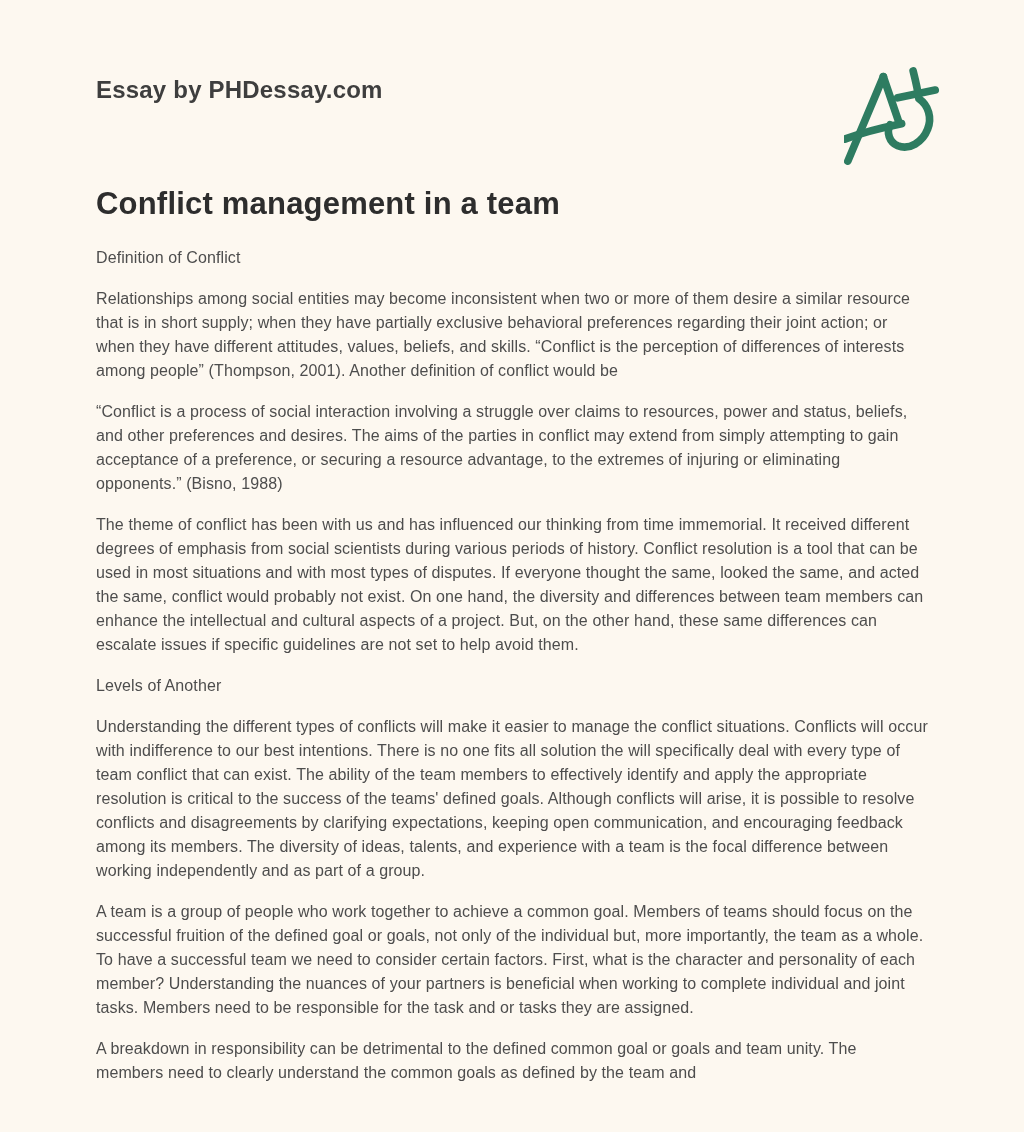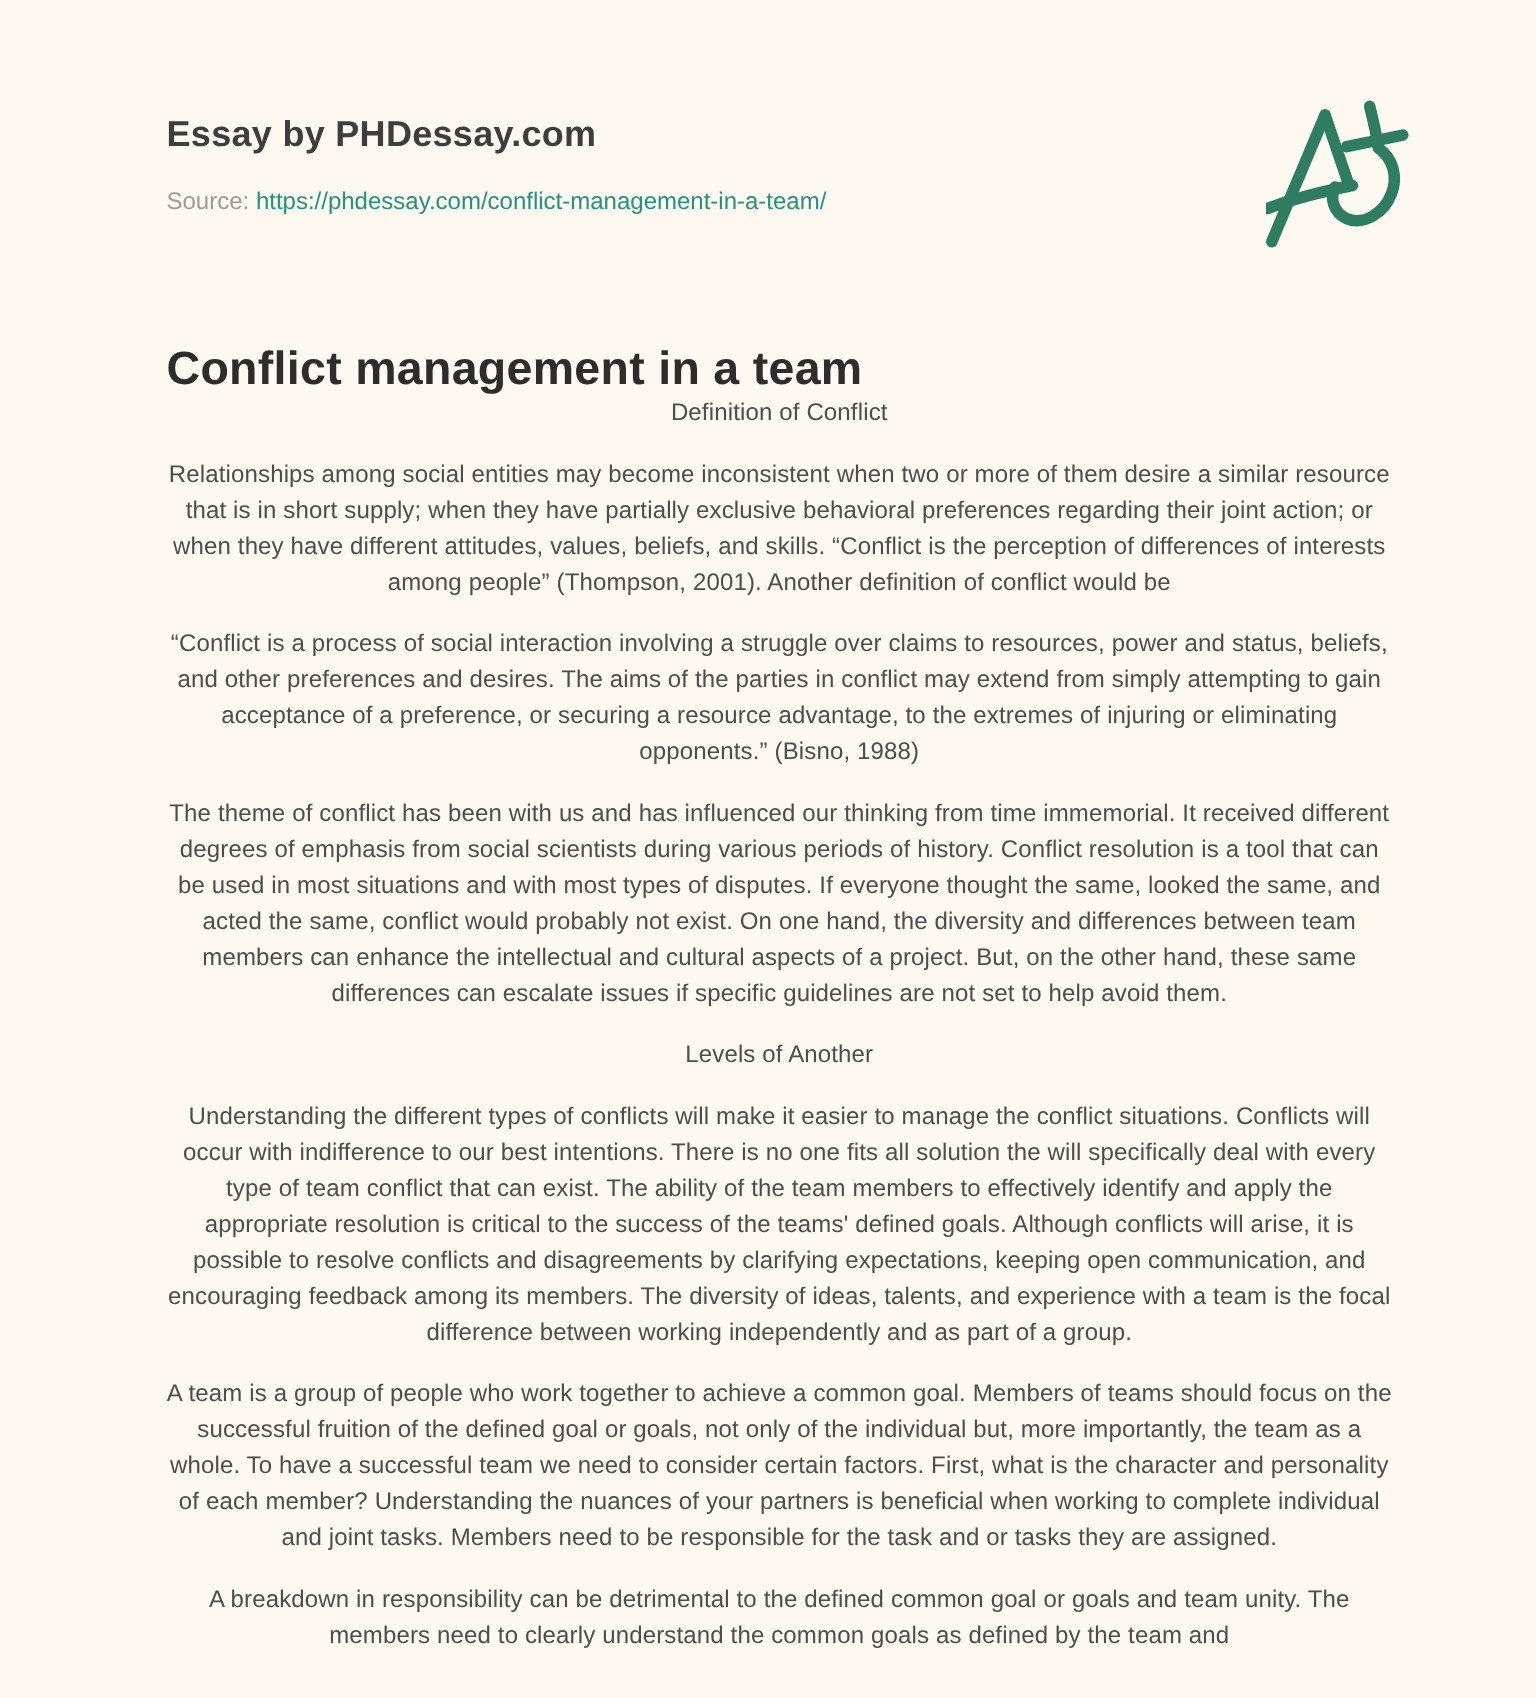--- a/index.html
+++ b/index.html
@@ -7,21 +7,20 @@
     padding: 0;
   }
   .page {
     position: relative;
     width: 1024px;
     height: 1132px;
     background: #fdf8f0;
     overflow: hidden;
     font-family: "Liberation Sans", sans-serif;
     box-sizing: border-box;
-    padding-left: 15px;
   }
   .content {
     padding: 76px 96px 0 96px;
   }
   .header-title {
     margin: 0;
     font-size: 24px;
     line-height: 28px;
     font-weight: 700;
     color: #3e3e3e;
@@ -54,21 +53,21 @@
   }
   .section-heading,
   .paragraph {
     margin: 0 0 17px 0;
     font-size: 16px;
     line-height: 24px;
     color: #4d4d4d;
     letter-spacing: 0.1px;
   }
   .article-body {
-    text-align: center;
+    margin-top: 24px;
   }
 </style>
 </head>
 <body>
 
 <div class="page">
 
   <span class="logo">
     <svg viewBox="0 0 100 104" width="96" height="100" xmlns="http://www.w3.org/2000/svg">
       <g fill="none" stroke="#2e7c61" stroke-width="8" stroke-linecap="round" stroke-linejoin="round">
@@ -78,22 +77,20 @@
         <path d="M 56 33 L 95 25"></path>
         <path d="M 72 5 C 75 17 77 26 78 34 C 88 41 92 54 87 66 C 82 79 68 88 56 83 C 47 79 44 69 48 61"></path>
       </g>
     </svg>
   </span>
 
   <div class="content">
 
     <h1 class="header-title">Essay by PHDessay.com</h1>
 
-    <p class="source-line"><span>Source:</span>
-      <a class="source-link" href="#">https://phdessay.com/conflict-management-in-a-team/</a></p>
 
     <h2 class="article-title">Conflict management in a team</h2>
 
     <div class="article-body">
 
       <p class="section-heading">Definition of Conflict</p>
 
       <p class="paragraph">Relationships among social entities may become inconsistent when two or more of them desire a similar resource that is in short supply; when they have partially exclusive behavioral preferences regarding their joint action; or when they have different attitudes, values, beliefs, and skills. “Conflict is the perception of differences of interests among people” (Thompson, 2001). Another definition of conflict would be</p>
 
       <p class="paragraph">“Conflict is a process of social interaction involving a struggle over claims to resources, power and status, beliefs, and other preferences and desires. The aims of the parties in conflict may extend from simply attempting to gain acceptance of a preference, or securing a resource advantage, to the extremes of injuring or eliminating opponents.” (Bisno, 1988)</p>

